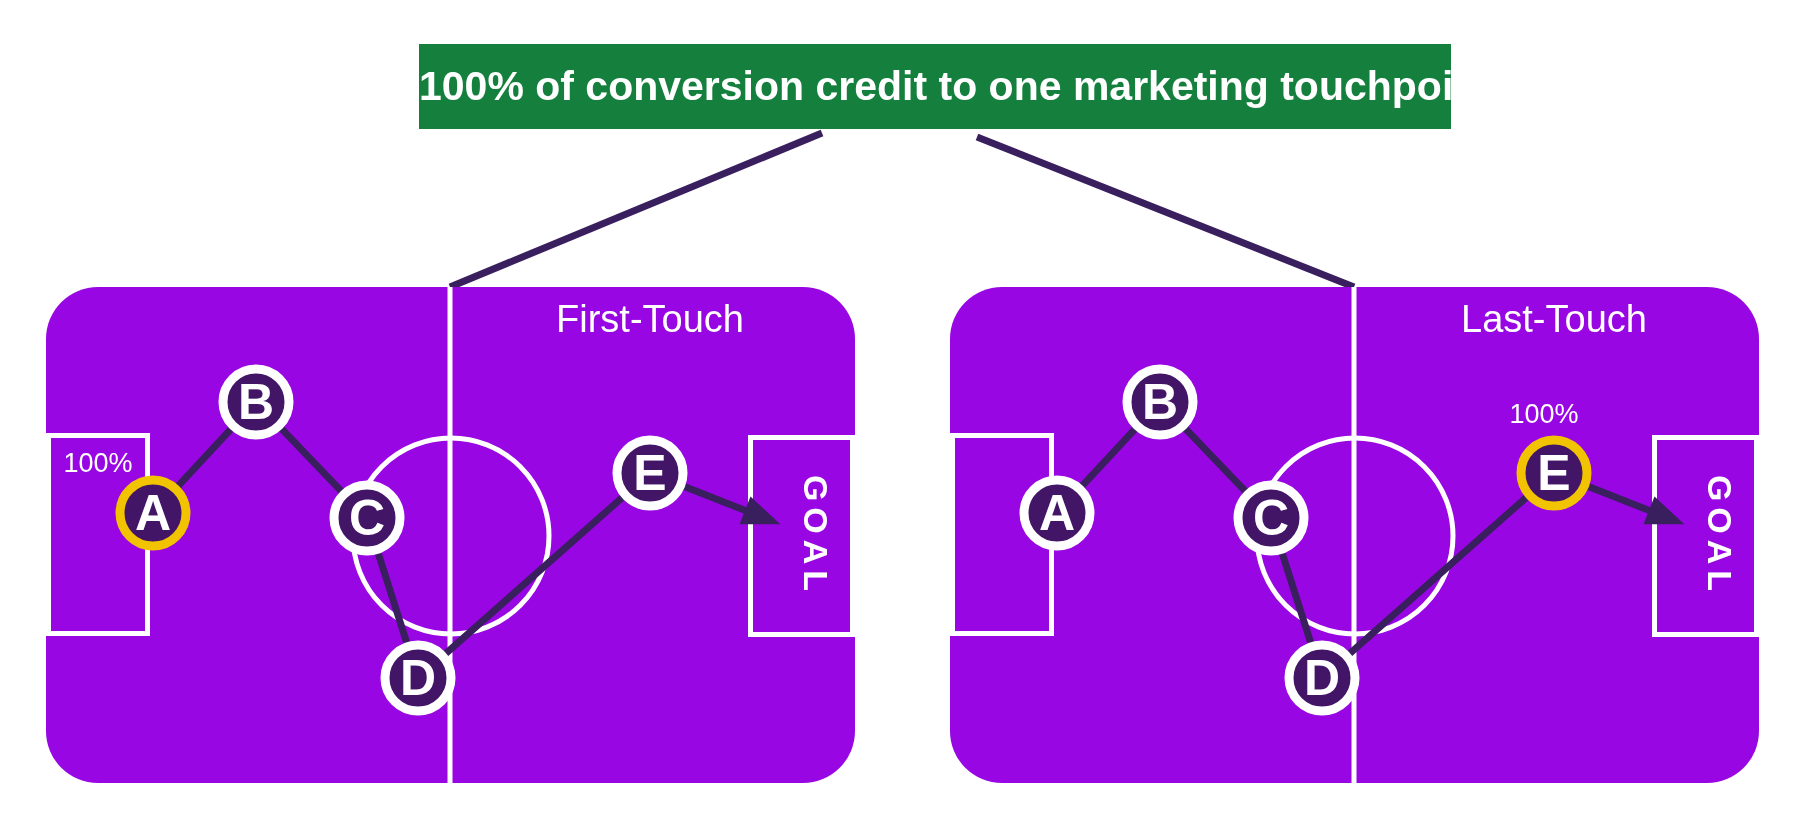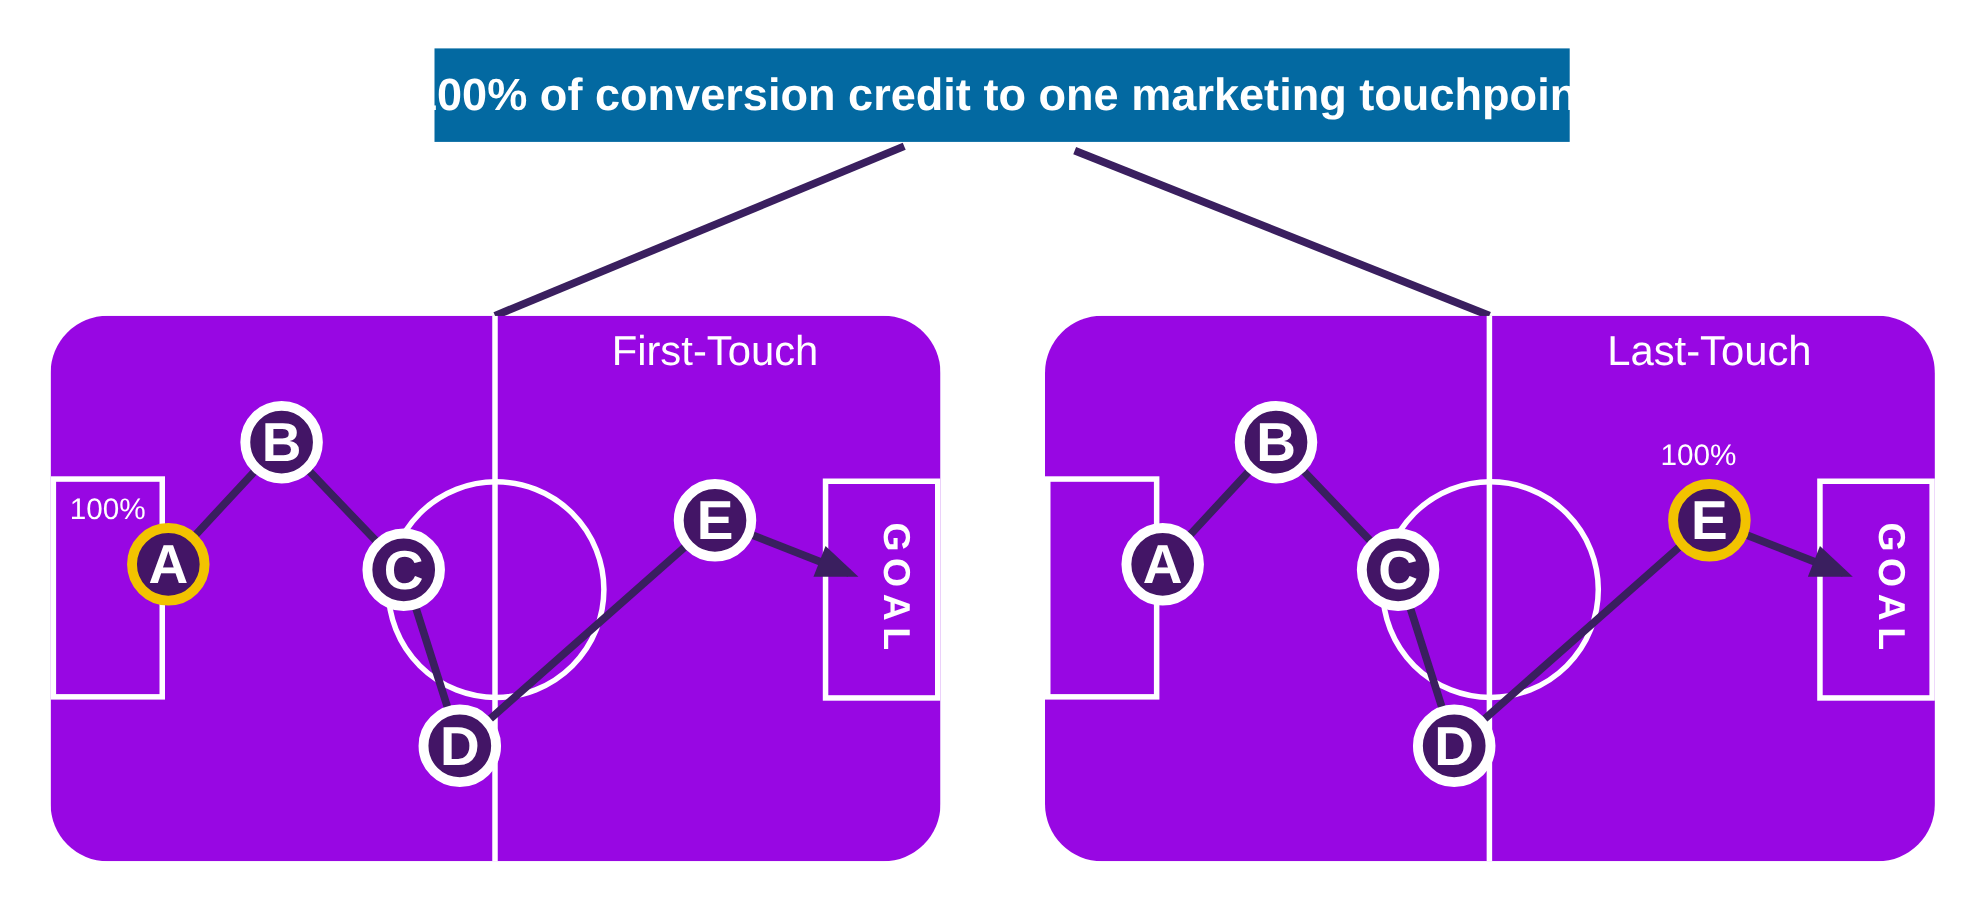--- a/index.html
+++ b/index.html
@@ -4,23 +4,23 @@
 <style>
   html,body{margin:0;padding:0;background:#ffffff;}
   .canvas{
     position:relative;
     width:1801px;height:822px;
     background:#ffffff;
     font-family:"Liberation Sans", sans-serif;
     overflow:hidden;
   }
   .banner{
-    position:absolute;left:395px;top:44px;width:1032px;height:85px;
-    background:#0369a1;color:#ffffff;
-    display:flex;align-items:center;justify-content:center;
+    position:absolute;left:419px;top:44px;width:1032px;height:85px;
+    background:#15803d;color:#ffffff;
+    display:flex;align-items:center;justify-content:flex-start;
     font-size:41px;font-weight:bold;letter-spacing:0px;
     white-space:nowrap;
   }
   .overlay{position:absolute;left:0;top:0;}
   .field-svg{position:absolute;top:287px;}
   .field-svg.first{left:46px;}
   .field-svg.last{left:950px;}
   text{font-family:"Liberation Sans", sans-serif;}
   .field-title{font-size:38px;fill:#ffffff;}
   .credit{font-size:27px;fill:#ffffff;}

